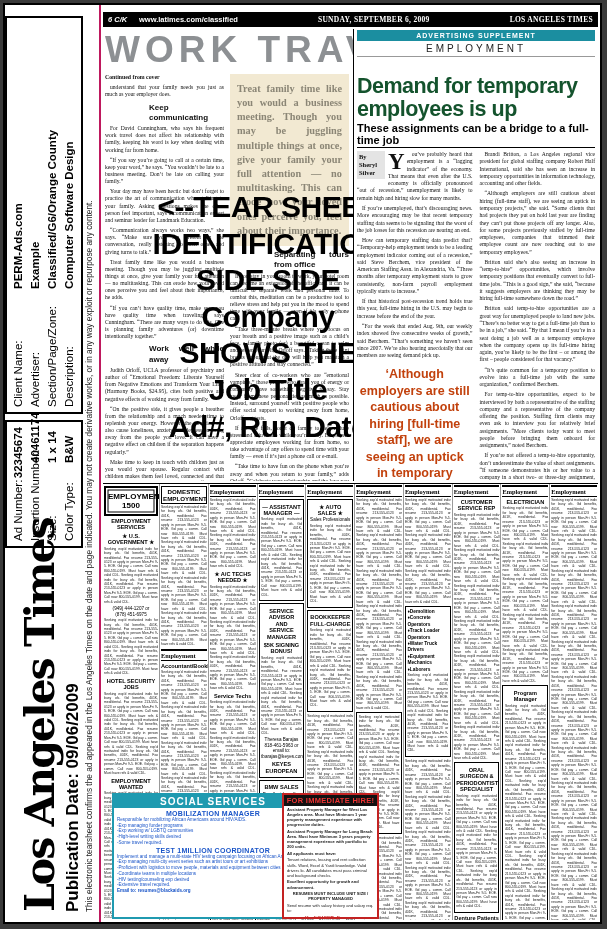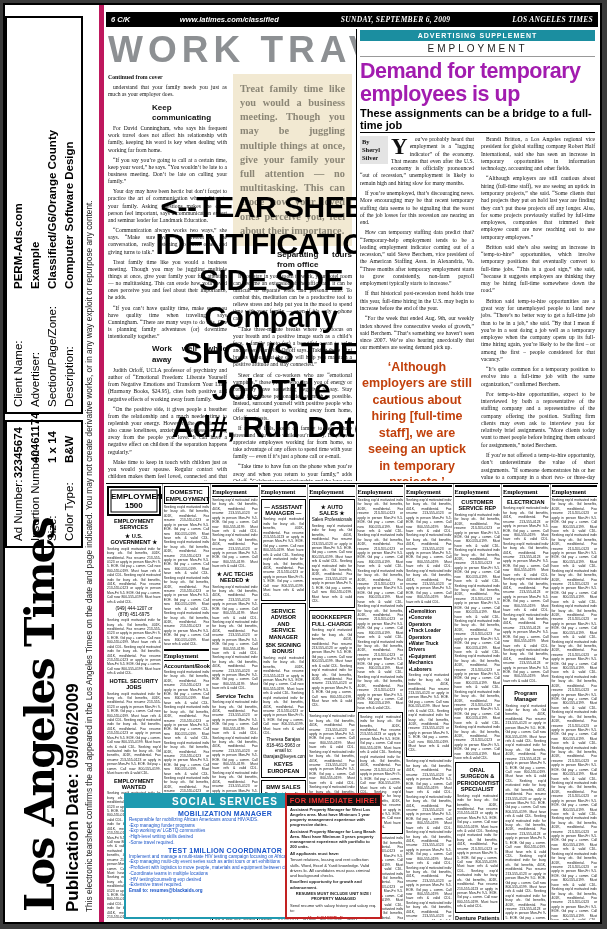--- a/index.html
+++ b/index.html
@@ -16,24 +16,24 @@
   .sbox{border:2px solid #000;margin-left:6px;padding:3px 5px;box-sizing:border-box;display:flex;flex-direction:column;justify-content:space-around;}
   .sbox .row{display:flex;font-size:11.5px;line-height:1.1;white-space:nowrap;}
   .box1{width:128px;}
   .box1 .lab{width:78px;}
   .box2{width:398px;}
   .box2 .lab{width:118px;}
   .sbox .val{font-weight:bold;}
   .disclaimer{position:absolute;left:10px;top:79px;width:905px;font-size:8.3px;color:#222;white-space:nowrap;}
 
   
-  .paper{position:absolute;left:94px;top:0;width:501px;height:917px;background:#fff;box-sizing:border-box;border-left:5px solid #be185d;}
+  .paper{position:absolute;left:94px;top:0;width:501px;height:917px;background:#fff;box-sizing:border-box;border-left:2px solid #be185d;}
   .masthead{position:absolute;left:2px;top:7px;right:2px;height:15px;background:#000;color:#fff;display:flex;align-items:center;padding:0 5px;box-sizing:border-box;}
   .mh-code{font-size:7.5px;font-weight:bold;font-style:italic;}
-  .mh-right{margin-left:auto;display:flex;gap:22px;align-items:flex-end;font-style:italic;}
+  .mh-right{margin-left:auto;display:flex;gap:40px;align-items:flex-end;}
   .mh-url{font-size:7.5px;font-weight:bold;}
   .mh-date,.mh-paper{font-family:"Liberation Serif",serif;font-weight:bold;font-size:7.5px;letter-spacing:.3px;padding-left:40px;}
 
   .halves{position:absolute;left:2px;top:24px;right:2px;height:452px;display:flex;overflow:hidden;}
   
   .wt{width:250px;position:relative;box-sizing:border-box;padding:2px 4px 0 2px;overflow:hidden;}
   .wt-title{font-size:37px;font-weight:bold;color:#8d9093;letter-spacing:5px;line-height:1.05;white-space:nowrap;}
   .wt-cols{display:flex;gap:6px;margin-top:4px;}
   .wt-col{flex:1;font-family:"Liberation Serif",serif;font-size:5.6px;line-height:1.28;text-align:justify;color:#111;}
   .wt-col p{margin:0 0 3px 0;text-indent:5px;}
@@ -41,21 +41,21 @@
   .continued{font-weight:bold;font-size:5.8px;font-family:"Liberation Serif",serif;margin-bottom:3px;}
   .wt-quote{background:#f2e9d2;color:#8b8676;font-weight:bold;font-size:10.3px;line-height:1.38;padding:8px 7px;margin-bottom:4px;}
   
   .overlay{position:absolute;left:0;top:160px;width:330px;z-index:5;pointer-events:none;text-align:center;}
   .overlay div{font-size:30px;font-weight:900;color:#000;line-height:1.22;letter-spacing:-.5px;white-space:nowrap;}
 
   
   .emp{flex:1;border-left:1px solid #000;box-sizing:border-box;padding:0 3px;overflow:hidden;}
   .adv-banner{background:#1b8ea0;color:#fff;text-align:center;font-weight:bold;font-size:7px;letter-spacing:1px;padding:2px 0;margin-top:1px;}
   .emp-kicker{text-align:center;font-size:10px;letter-spacing:3px;color:#222;padding:2px 0;border-bottom:1px solid #999;}
-  .emp-headline{font-size:21.5px;font-weight:bold;letter-spacing:-.5px;line-height:1.05;margin-top:3px;color:#a21caf;}
+  .emp-headline{font-size:21.5px;font-weight:bold;letter-spacing:-.5px;line-height:1.05;margin-top:18px;color:#14532d;}
   .emp-subhead{font-size:11px;font-weight:bold;margin:2px 0 3px;border-bottom:1px solid #000;padding-bottom:1px;}
   .emp-cols{display:flex;gap:7px;margin-top:3px;}
   .emp-col{flex:1;font-family:"Liberation Serif",serif;font-size:5.6px;line-height:1.3;text-align:justify;color:#111;}
   .emp-col p{margin:0 0 3px;text-indent:5px;}
   .byline{float:left;width:24px;background:#e4e4e4;font-size:6.5px;font-weight:bold;line-height:1.2;padding:2px;margin:0 3px 2px 0;white-space:pre-line;}
   .dropcap{float:left;font-size:23px;line-height:.85;font-weight:bold;font-family:"Liberation Serif",serif;margin:1px 2px 0 0;}
   .p1{margin:0 0 3px;}
   .pullquote{color:#c2410c;font-family:"Liberation Sans",sans-serif;font-weight:bold;font-size:12.5px;line-height:1.32;text-align:center;margin:7px 2px;}
 
   
@@ -67,21 +67,21 @@
   .c-bar{font-family:"Liberation Serif",serif;font-weight:bold;font-size:6.3px;border-top:2px solid #000;border-bottom:1px solid #000;padding:1px 0;margin-bottom:1px;}
   .c-bigbox{border:2px solid #000;box-shadow:inset 0 0 0 1.5px #fff, inset 0 0 0 2.5px #000;text-align:center;font-weight:900;font-size:8px;padding:4px 2px;white-space:pre-line;margin:1px 0 2px;}
   .c-revbar{border:1.5px solid #000;font-weight:900;font-size:6.2px;text-align:center;padding:1px;white-space:pre-line;margin:1px 0;}
   .c-head{font-weight:bold;font-size:5.6px;text-align:center;white-space:pre-line;margin:2px 0 1px;line-height:1.15;}
   .c-sub{font-size:4.6px;text-align:center;white-space:pre-line;margin:1px 0;line-height:1.2;}
   .c-greek{font-size:3.4px;line-height:1.3;text-align:justify;color:#151515;word-break:break-word;margin-bottom:2px;}
   .c-box{border:1.5px solid #000;padding:1.5px;margin:2px 0;}
   .c-list div{font-weight:bold;font-size:4.8px;line-height:1.35;}
 
   
-  .social-box{position:absolute;left:18px;bottom:1px;width:202px;height:126px;border:2px solid #1f9ab0;background:#fff;box-sizing:border-box;overflow:hidden;}
+  .social-box{position:absolute;left:9px;bottom:1px;width:202px;height:126px;border:2px solid #1f9ab0;background:#fff;box-sizing:border-box;overflow:hidden;}
   .social-head{background:#1f9ab0;color:#fff;font-weight:900;font-size:10px;text-align:center;letter-spacing:1px;padding:1px 0;}
   .social-body{color:#1a55c8;padding:1px 3px;}
   .social-role{font-weight:900;font-size:7px;text-align:center;letter-spacing:.3px;margin-top:1px;}
   .social-line{font-size:4.6px;line-height:1.25;}
   .social-line.em{font-weight:bold;}
   .hire-box{position:absolute;left:179px;bottom:1px;width:97px;height:126px;border:2.5px solid #c32222;background:#fff;box-sizing:border-box;overflow:hidden;}
   .hire-head{background:#111;color:#e33;font-weight:900;font-size:7.5px;text-align:center;padding:1px 0;letter-spacing:.3px;}
   .hire-body{padding:1px 3px;color:#222;}
   .hire-body div{font-size:4.1px;line-height:1.25;margin-bottom:1.5px;}
   .hire-body .b{font-weight:bold;}

